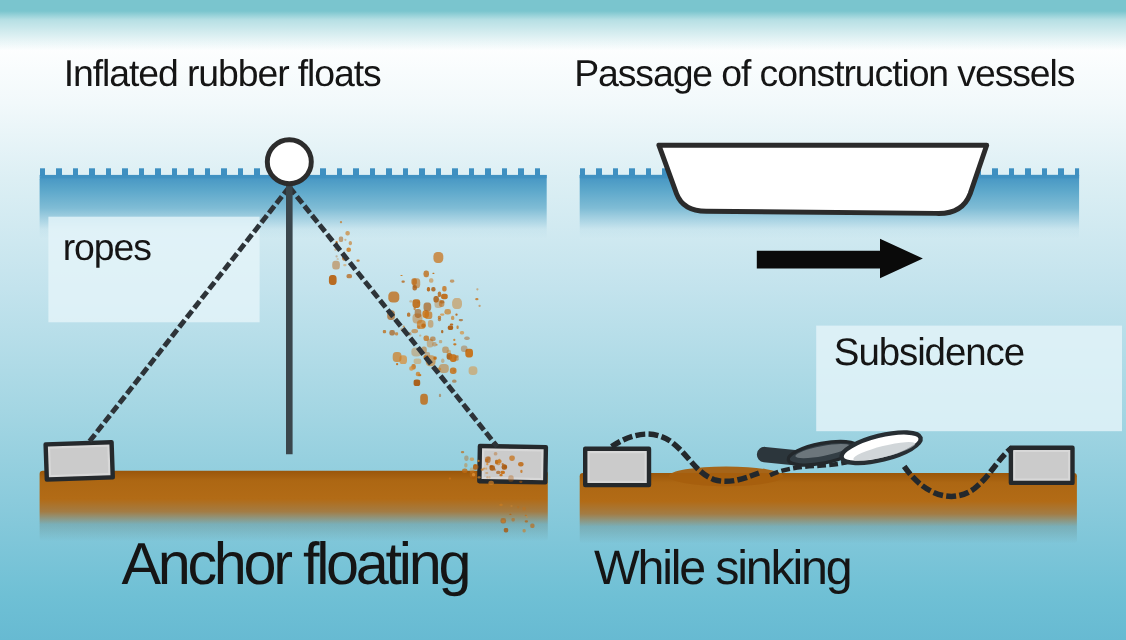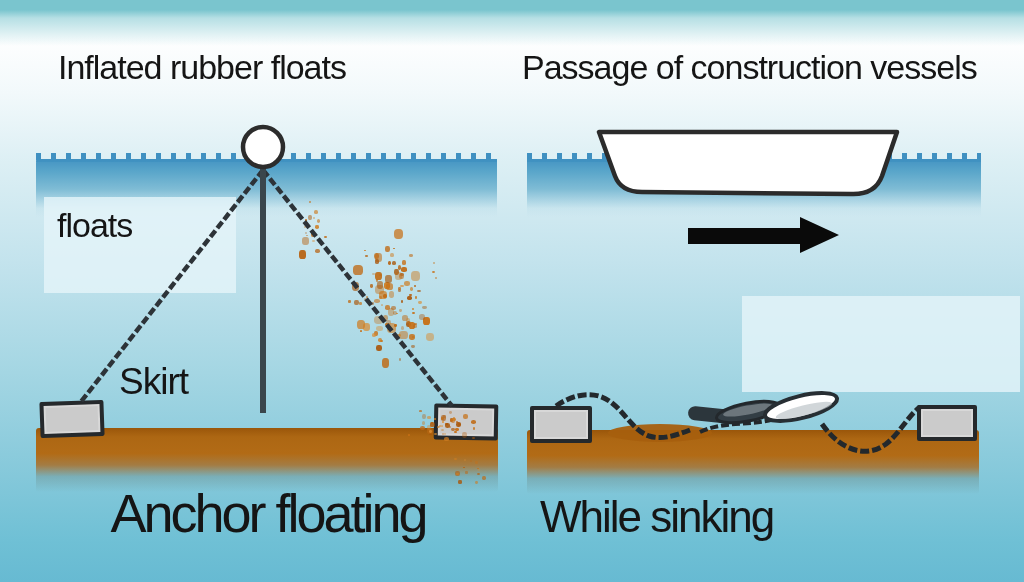--- a/index.html
+++ b/index.html
@@ -282,25 +282,25 @@
     <g transform="rotate(-14 801 407)">
       <ellipse cx="801" cy="407" rx="37" ry="11" fill="#ffffff" stroke="#272e33" stroke-width="4"></ellipse>
       <ellipse cx="803" cy="411" rx="29" ry="5" fill="#b9c0c4" opacity="0.65"></ellipse>
     </g>
   </svg>
 
   <div class="t title" style="left:522px;top:48px;">Passage of construction vessels</div>
   <div class="t title" style="left:58px;top:48px;">Inflated rubber floats</div>
 
   <div class="t label" style="left:57px;top:203px;">
-    <div>floats</div>
+    <div>ropes</div>
   </div>
 
-  <div class="t label" style="left:119px;top:360px;font-size:37px;">Skirt</div>
 
 
   <div class="t label" style="left:758px;top:299px;font-size:35px;">
+    <div>Subsidence</div>
   </div>
 
   <div class="t caption-l" style="left:36px;top:482px;width:464px;text-align:center;">Anchor floating</div>
   <div class="t caption-r" style="left:540px;top:492px;width:460px;text-align:left;">While sinking</div>
 
 </div>
 
 </body></html>

